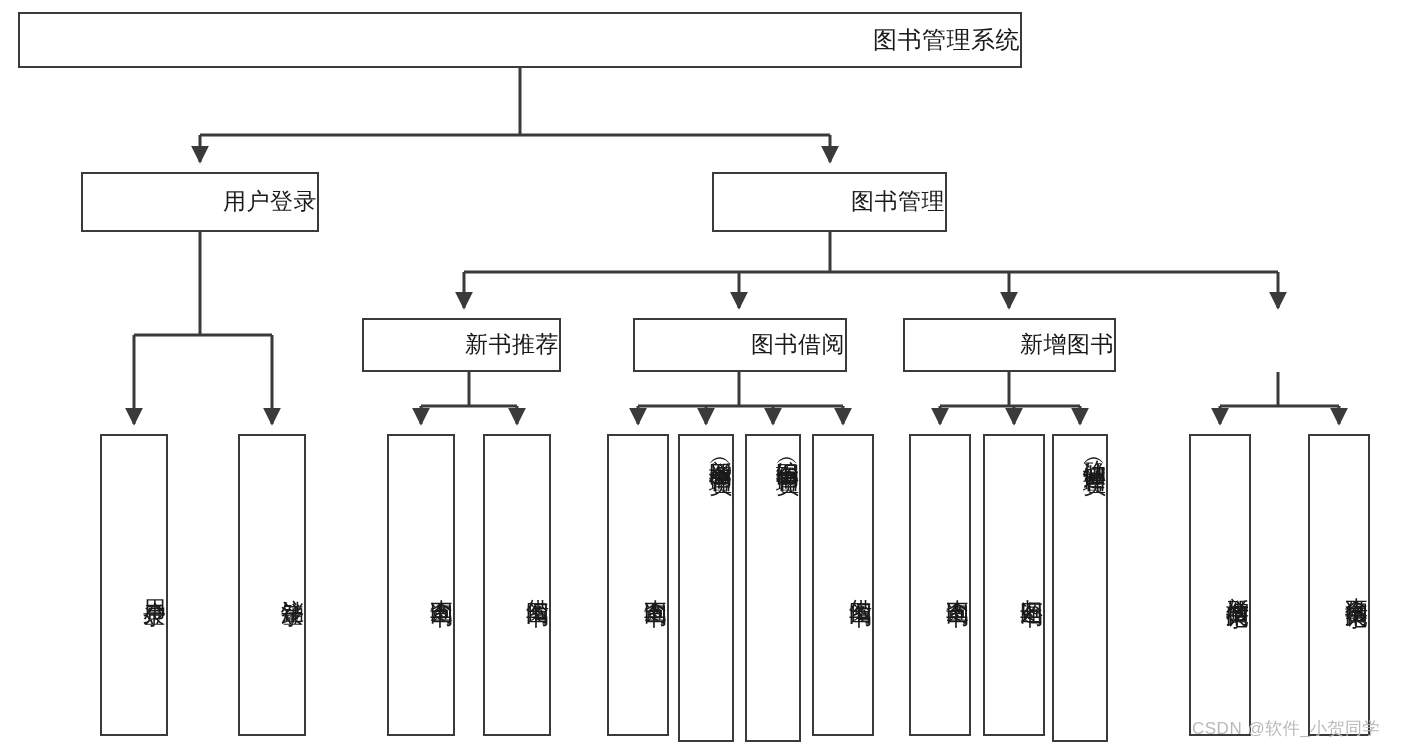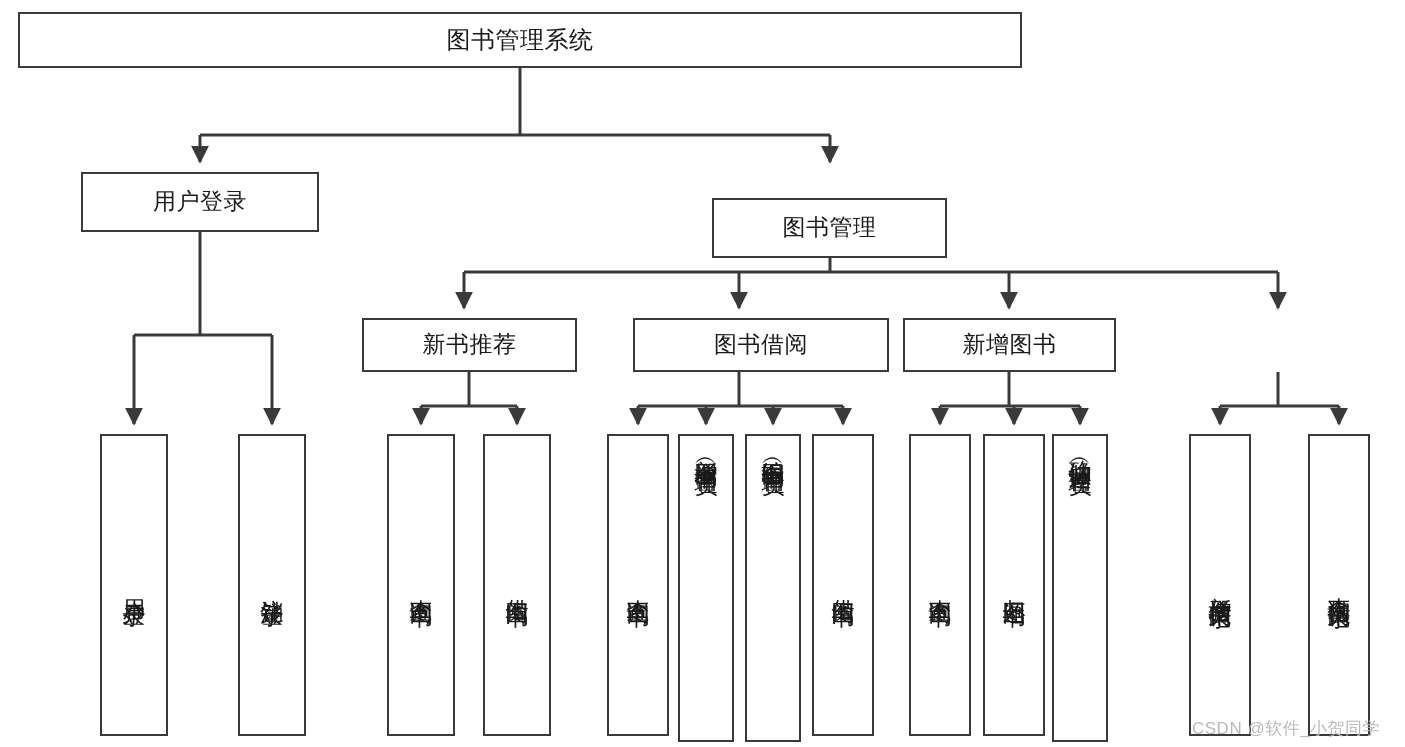--- a/index.html
+++ b/index.html
@@ -26,21 +26,21 @@
     height: 747px;
     pointer-events: none;
   }
   .node {
     position: absolute;
     box-sizing: border-box;
     background: #ffffff;
     border: 2px solid #3a3a3a;
     display: flex;
     align-items: center;
-    justify-content: center;
+    justify-content: flex-end;
     color: #1a1a1a;
     z-index: 3;
   }
   .node .label {
     display: block;
     text-align: center;
     line-height: 1.02;
     letter-spacing: 0.5px;
   }
   
@@ -133,28 +133,28 @@
     </g>
   </svg>
 
   <div class="node horiz root" style="left:18px;top:12px;width:1004px;height:56px;">
     <span class="label">图书管理系统</span>
   </div>
 
   <div class="node horiz" style="left:81px;top:172px;width:238px;height:60px;">
     <span class="label">用户登录</span>
   </div>
-  <div class="node horiz" style="left:712px;top:172px;width:235px;height:60px;margin-top:26px;">
+  <div class="node horiz" style="left:712px;top:172px;width:235px;height:60px;">
     <span class="label">图书管理</span>
   </div>
 
-  <div class="node horiz" style="left:362px;top:318px;width:215px;height:54px;">
+  <div class="node horiz" style="left:362px;top:318px;width:199px;height:54px;">
     <span class="label">新书推荐</span>
   </div>
-  <div class="node horiz" style="left:633px;top:318px;width:256px;height:54px;">
+  <div class="node horiz" style="left:633px;top:318px;width:214px;height:54px;">
     <span class="label">图书借阅</span>
   </div>
   <div class="node horiz" style="left:903px;top:318px;width:213px;height:54px;">
     <span class="label">新增图书</span>
   </div>
 
   <div class="node leaf centered" style="left:100px;top:434px;width:68px;height:302px;">
     <span class="label">用户登录</span>
   </div>
   <div class="node leaf centered" style="left:238px;top:434px;width:68px;height:302px;">

